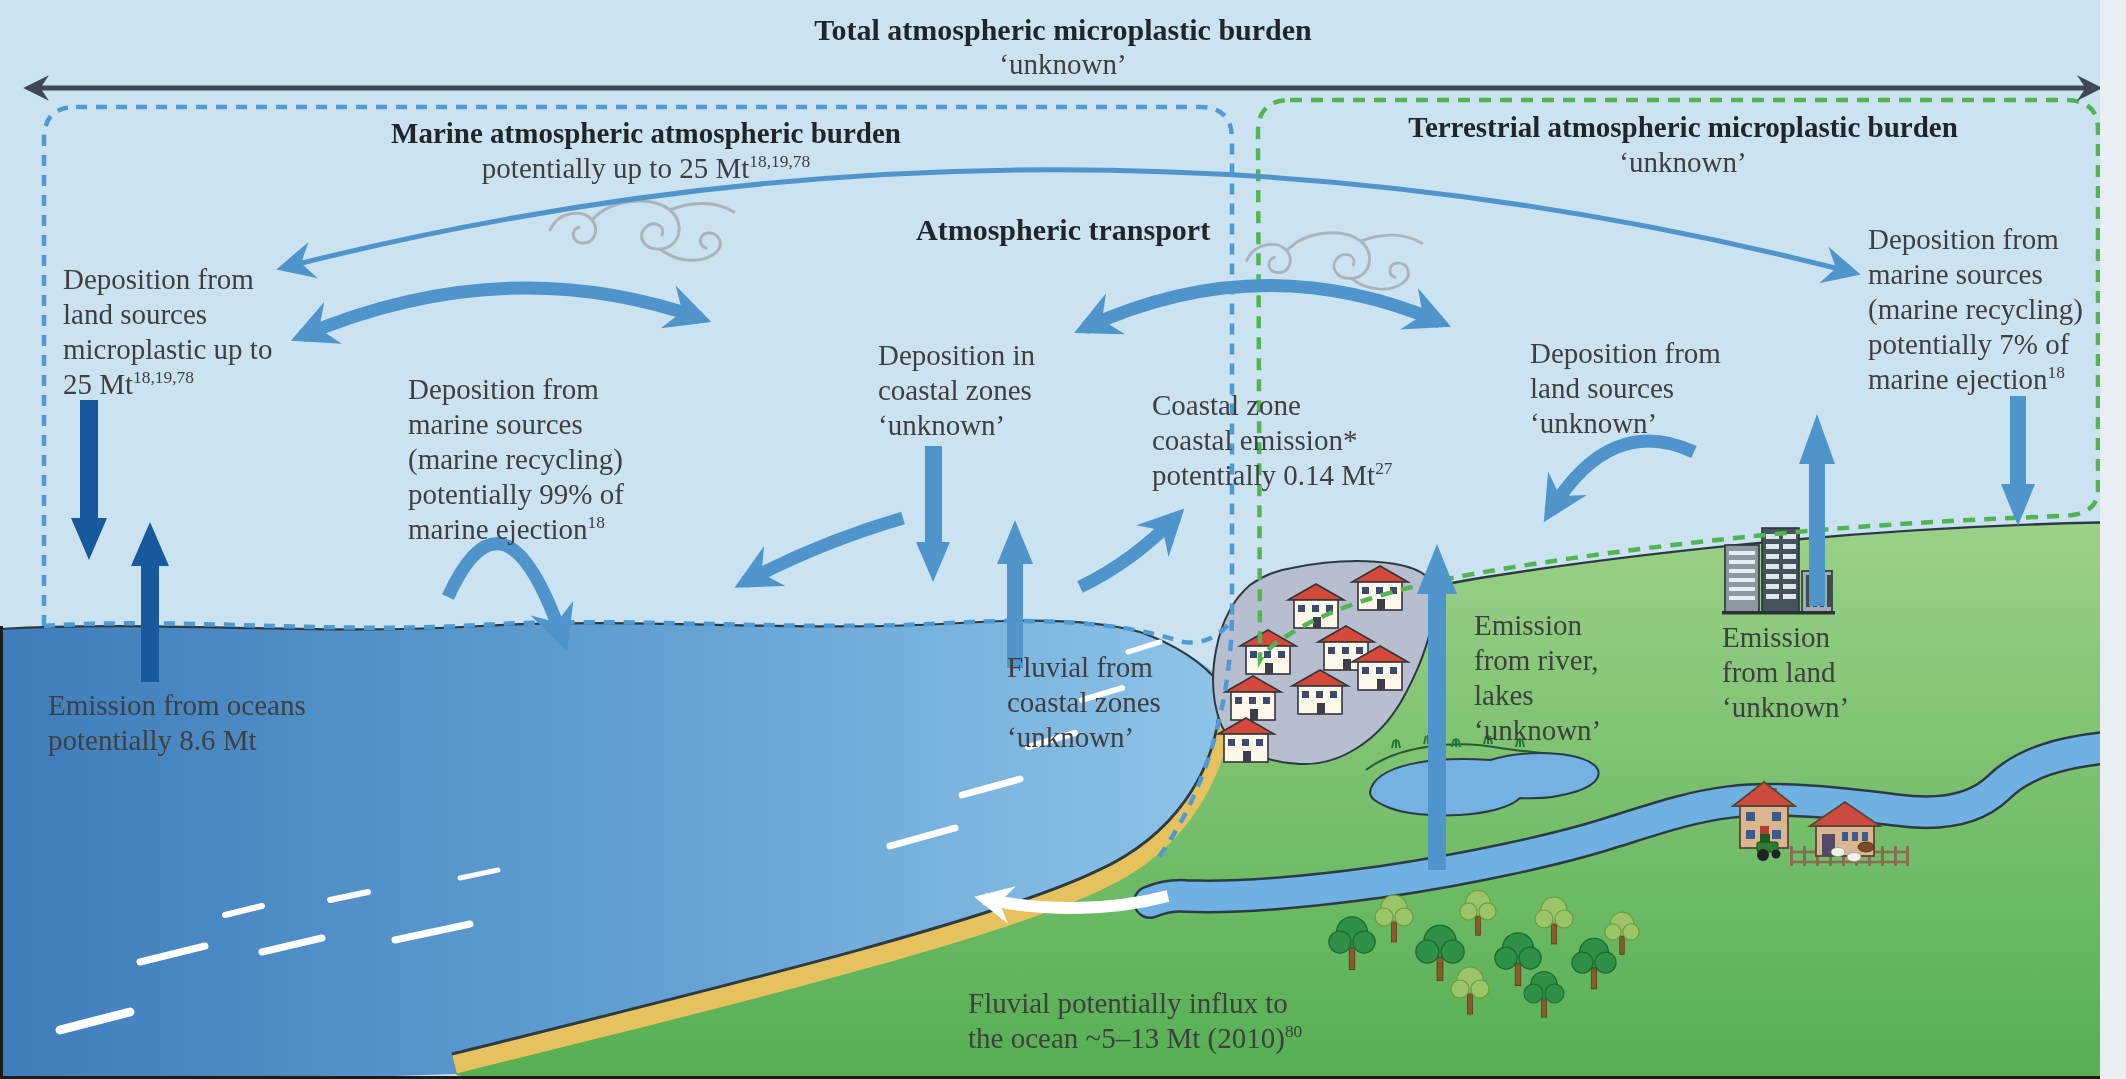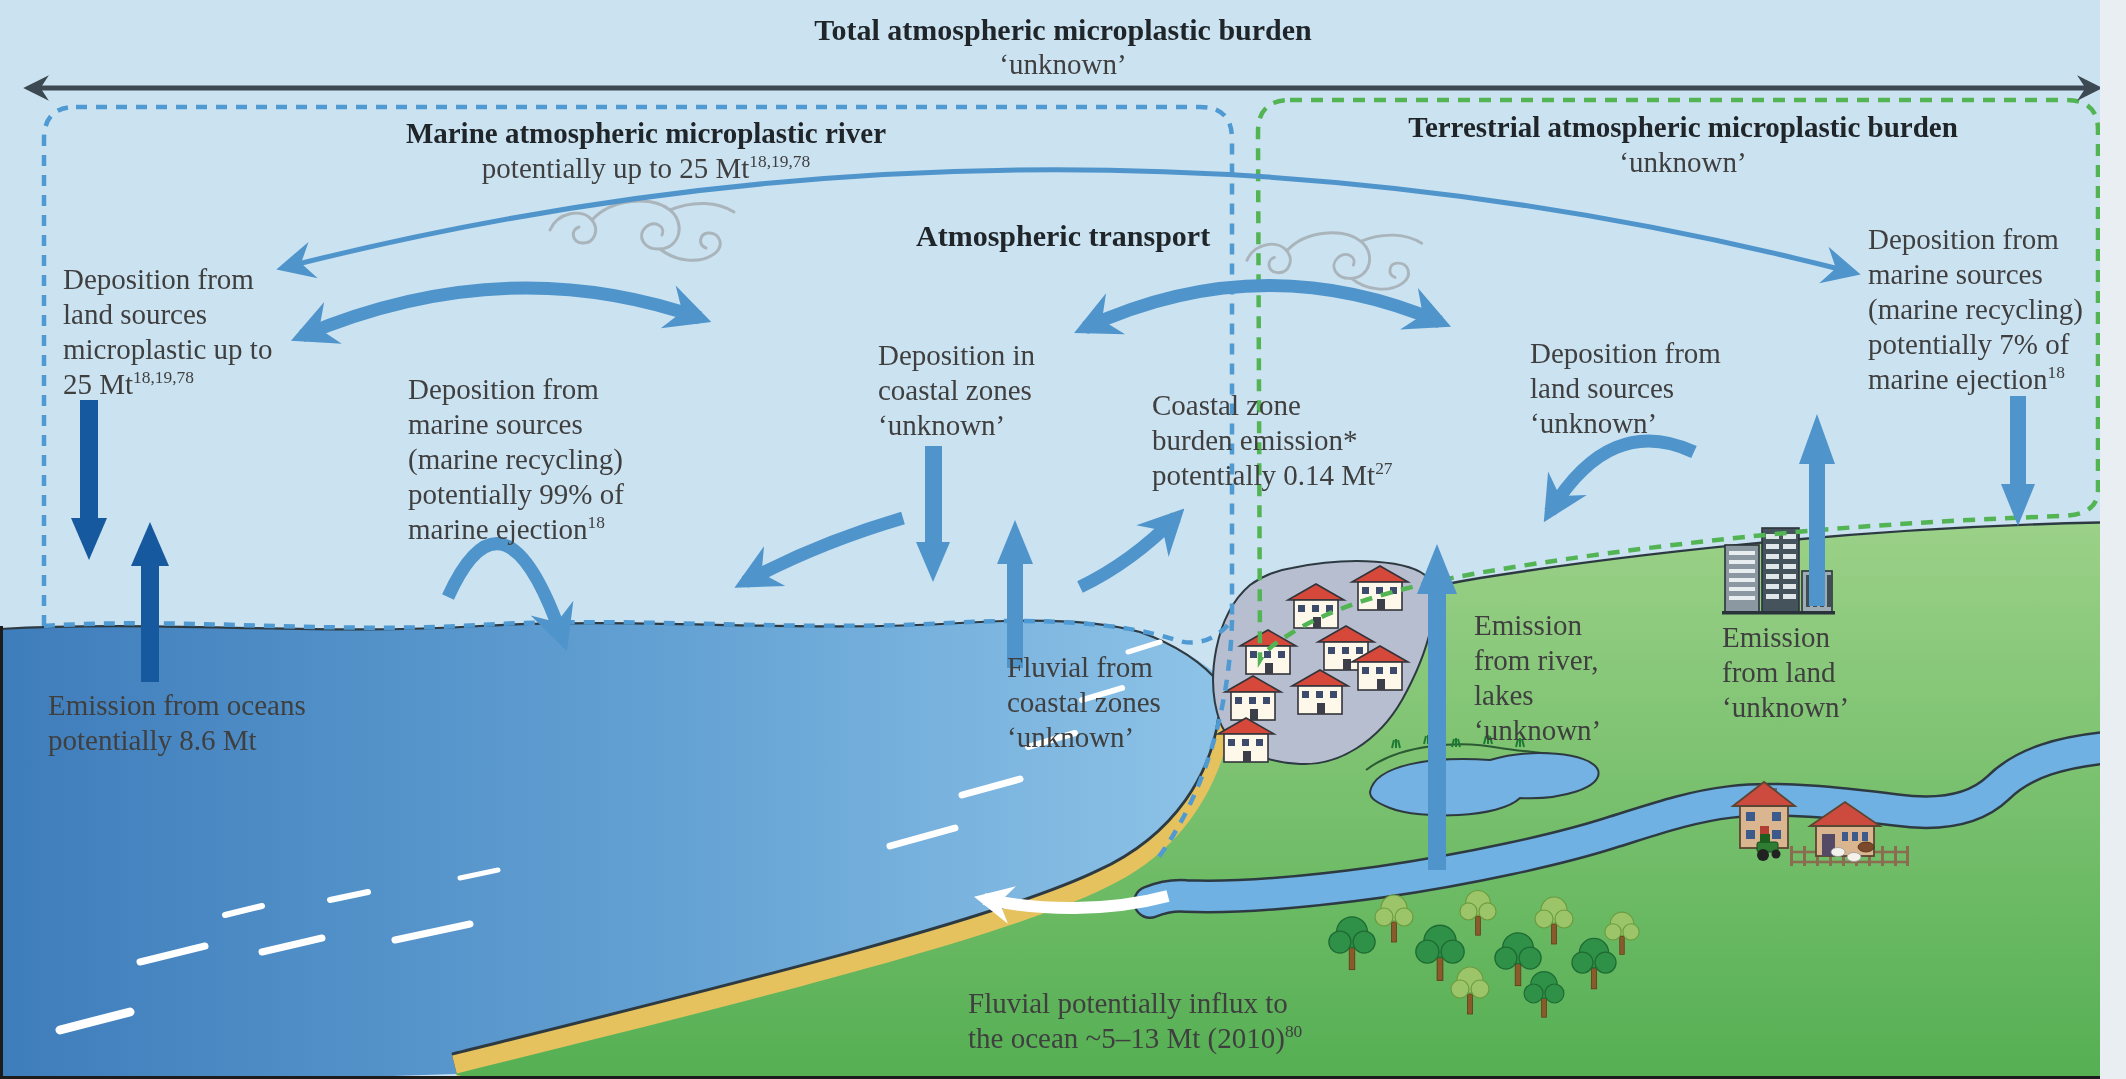--- a/index.html
+++ b/index.html
@@ -299,30 +299,30 @@
     <line x1="2124.5" y1="520" x2="2124.5" y2="1079"></line>
   </g>
 </svg>
 
 <div class="lbl ctr" style="left:1063px;top:12px">
   <div class="hdr big">Total atmospheric microplastic burden</div>
   <div class="sub">‘unknown’</div>
 </div>
 
 <div class="lbl ctr" style="left:646px;top:116px">
-  <div class="hdr">Marine atmospheric microplastic river</div>
+  <div class="hdr">Marine atmospheric atmospheric burden</div>
   <div class="sub"><span>potentially up to 25&nbsp;Mt</span><sup>18,19,78</sup></div>
 </div>
 
 <div class="lbl ctr" style="left:1683px;top:110px">
   <div class="hdr">Terrestrial atmospheric microplastic burden</div>
   <div class="sub">‘unknown’</div>
 </div>
 
-<div class="lbl hdr big" style="left:916px;top:218px">Atmospheric transport</div>
+<div class="lbl hdr big" style="left:916px;top:212px">Atmospheric transport</div>
 
 <div class="lbl" style="left:63px;top:262px">
   <div>Deposition from</div>
   <div>land sources</div>
   <div>microplastic up to</div>
   <div><span>25&nbsp;Mt</span><sup>18,19,78</sup></div>
 </div>
 
 <div class="lbl" style="left:408px;top:372px">
   <div>Deposition from</div>
@@ -333,21 +333,21 @@
 </div>
 
 <div class="lbl" style="left:878px;top:338px">
   <div>Deposition in</div>
   <div>coastal zones</div>
   <div><span>‘unknown’</span><sup></sup></div>
 </div>
 
 <div class="lbl" style="left:1152px;top:388px">
   <div>Coastal zone</div>
-  <div>burden emission*</div>
+  <div>coastal emission*</div>
   <div><span>potentially 0.14&nbsp;Mt</span><sup>27</sup></div>
 </div>
 
 <div class="lbl" style="left:1530px;top:336px">
   <div>Deposition from</div>
   <div>land sources</div>
   <div><span>‘unknown’</span><sup></sup></div>
 </div>
 
 <div class="lbl" style="left:1868px;top:222px">

